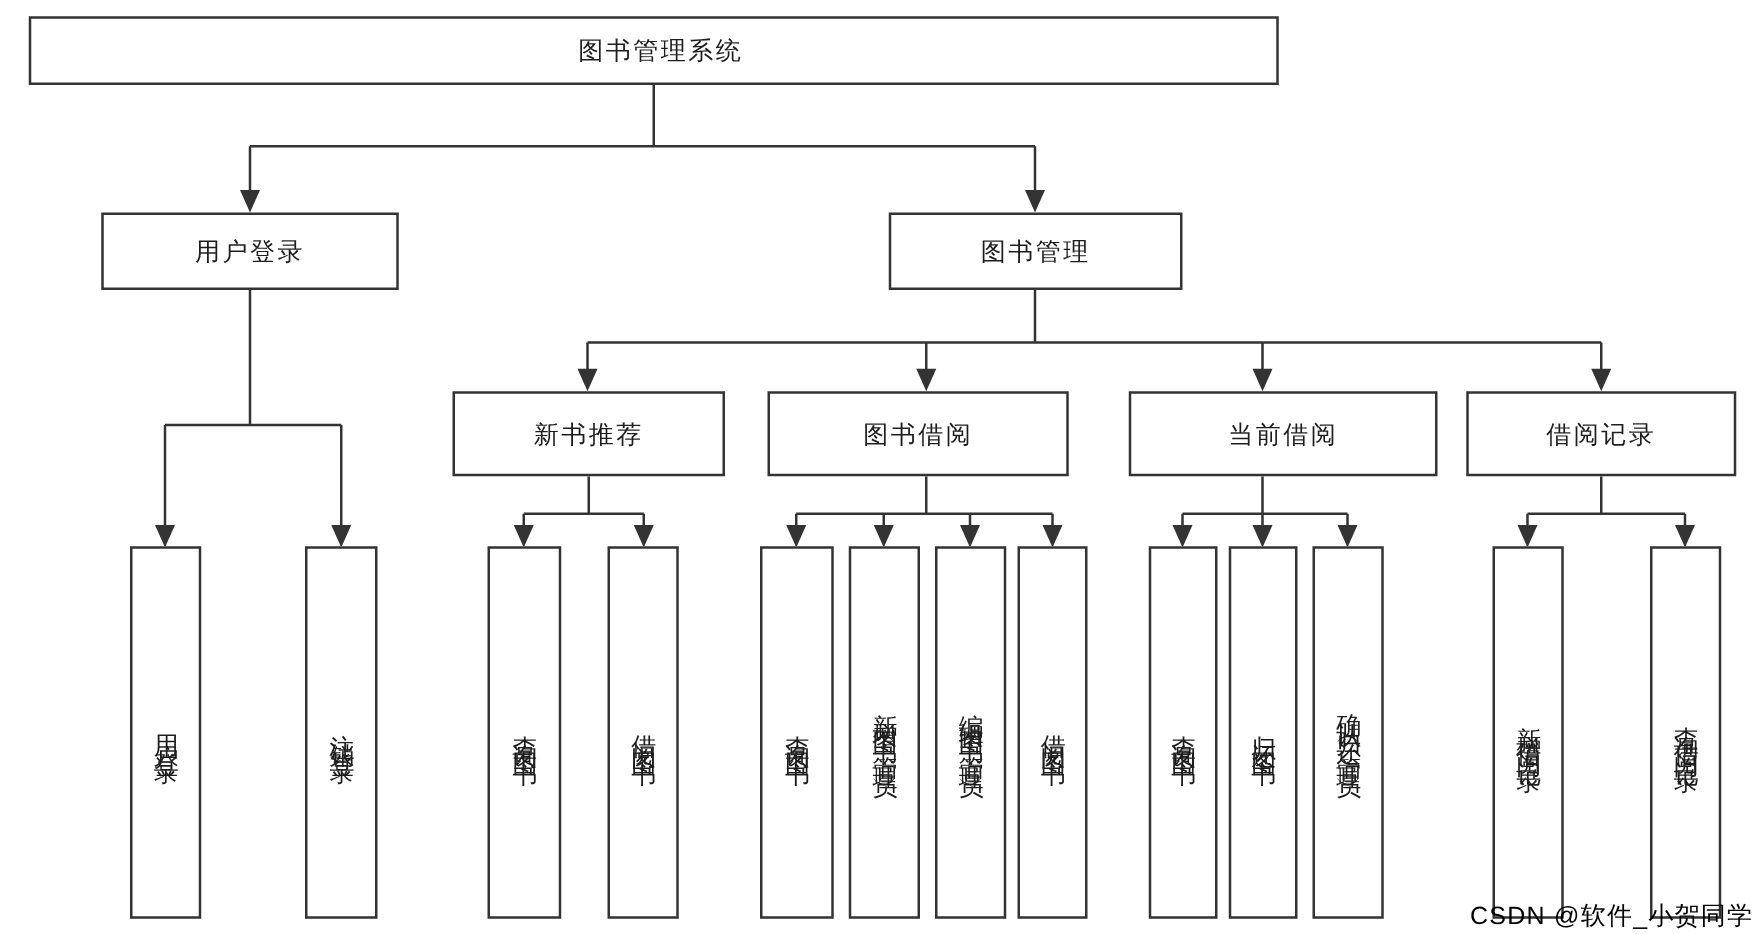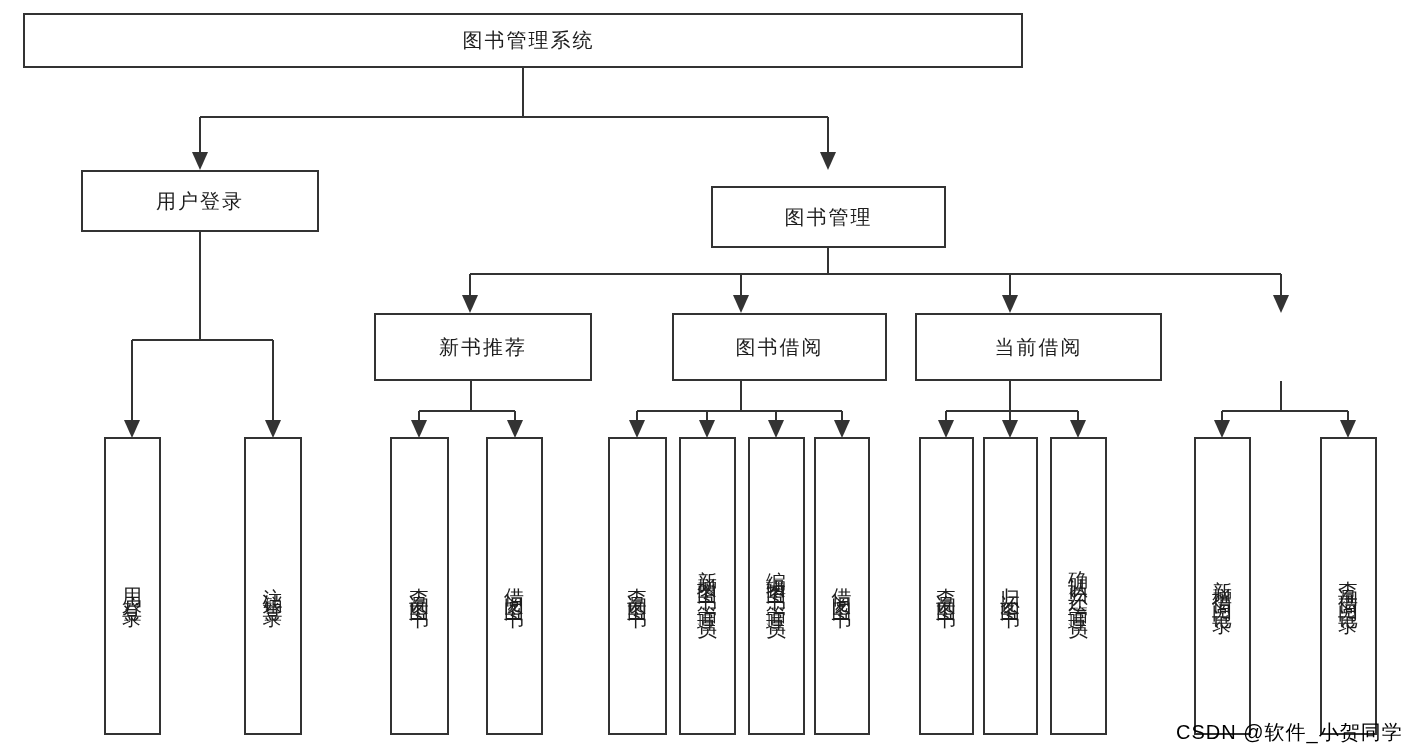--- a/index.html
+++ b/index.html
@@ -18,24 +18,24 @@
     border: 2px solid #333333;
     background: #ffffff;
     display: flex;
     align-items: center;
     justify-content: center;
     color: #1d1d1d;
   }
   .h-label { font-size: 20px; letter-spacing: 2px; white-space: nowrap; }
   .root  { left: 23px;  top: 13px;  width: 1000px; height: 55px; padding-left: 11px; }
   .lv2-a { left: 81px;  top: 170px; width: 238px;  height: 62px; }
-  .lv2-b { left: 711px; top: 170px; width: 235px;  height: 62px; margin-top: 16px; }
-  .lv3   { top: 313px; height: 68px; margin-left: 12px; }
+  .lv2-b { left: 711px; top: 170px; width: 235px;  height: 62px; }
+  .lv3   { top: 313px; height: 68px; }
   .lv3-a { left: 362px;  width: 218px; }
-  .lv3-b { left: 660px;  width: 215px; }
+  .lv3-b { left: 614px;  width: 241px; }
   .lv3-c { left: 903px;  width: 247px; }
   .lv3-d { left: 1173px; width: 216px; }
   .leaf  { top: 437px; height: 298px; }
   .leaf > span {
     writing-mode: vertical-rl;
     font-size: 20px;
     letter-spacing: 7px;
     line-height: 1;
     white-space: nowrap;
   }
@@ -120,20 +120,23 @@
 
   <div class="box lv3 lv3-a">
     <span class="h-label">新书推荐</span>
   </div>
   <div class="box lv3 lv3-b">
     <span class="h-label">图书借阅</span>
   </div>
   <div class="box lv3 lv3-c">
     <span class="h-label">当前借阅</span>
   </div>
+  <div class="box lv3 lv3-d">
+    <span class="h-label">借阅记录</span>
+  </div>
 
   <div class="box leaf a1">
     <span>用户登录</span>
   </div>
   <div class="box leaf a2">
     <span>注销登录</span>
   </div>
 
   <div class="box leaf b1">
     <span>查询图书</span>

